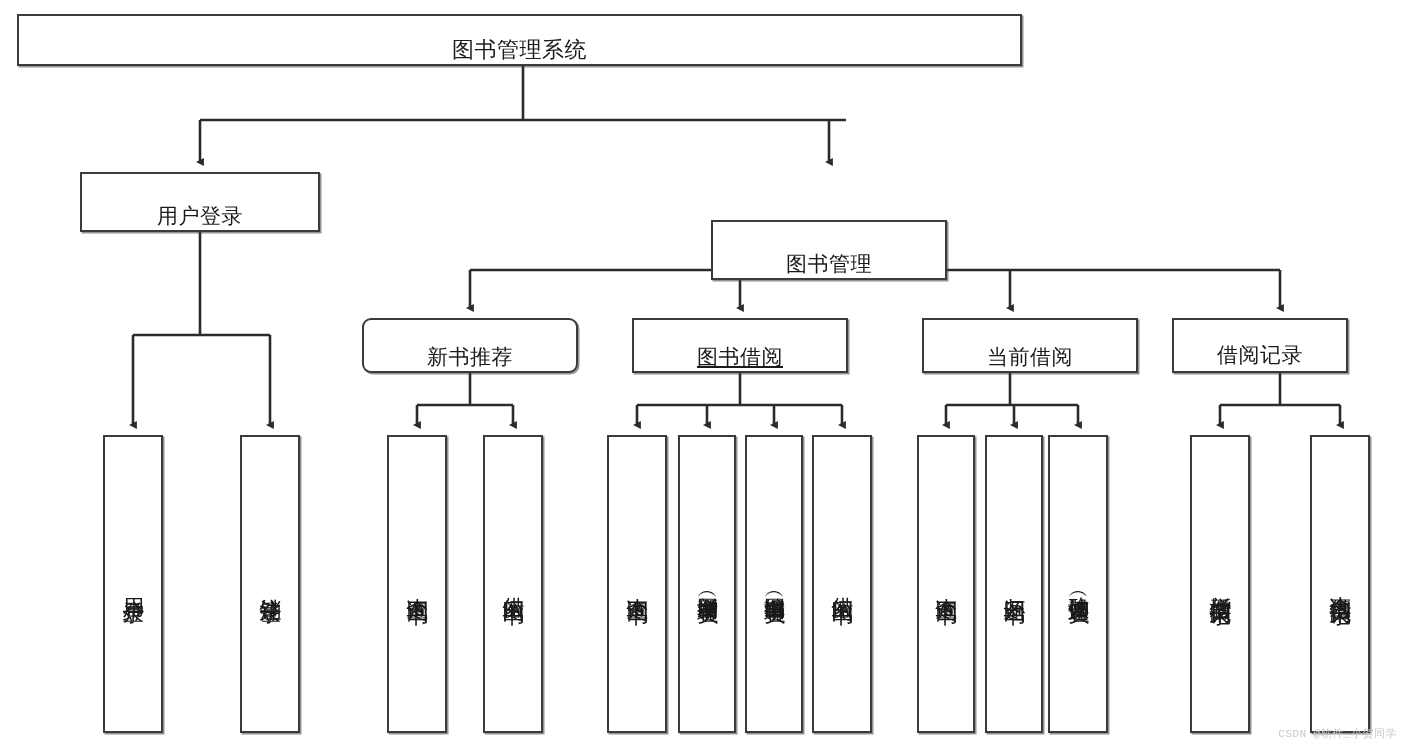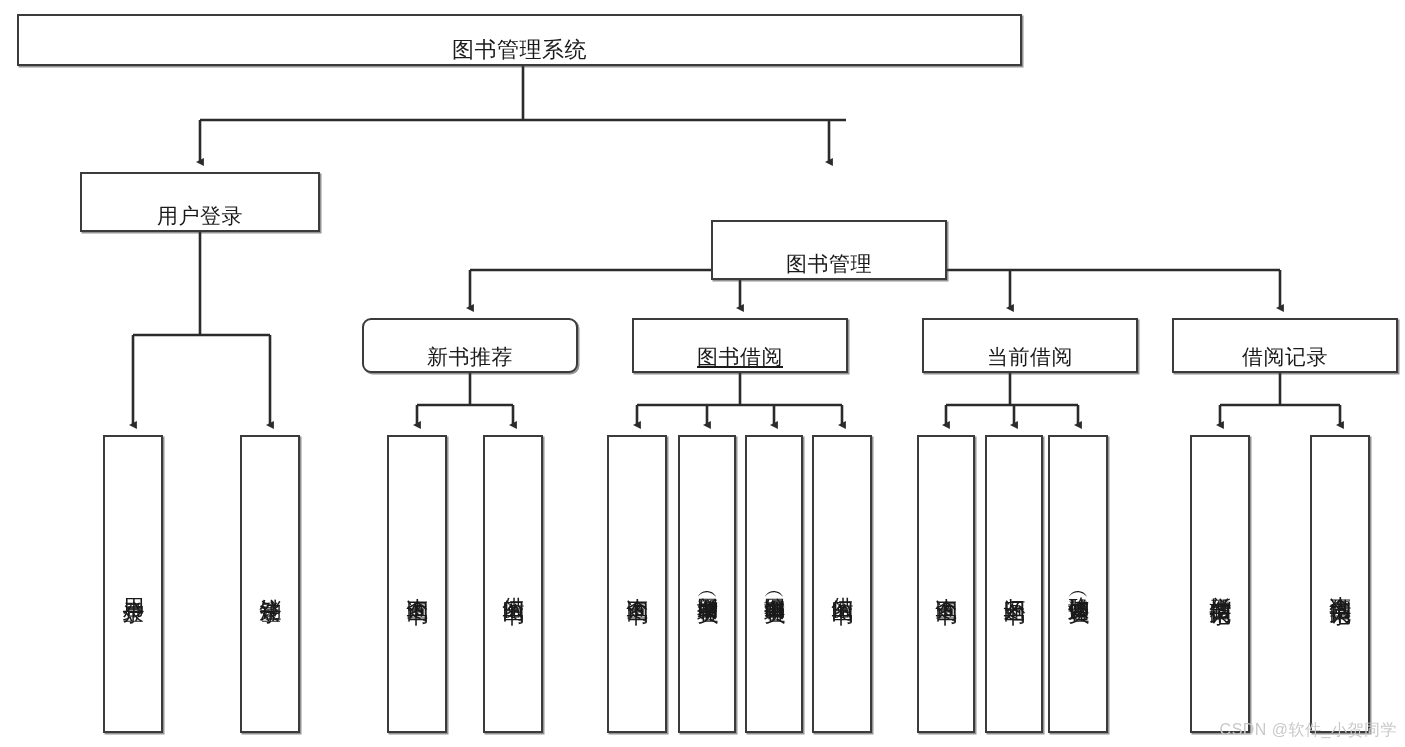--- a/index.html
+++ b/index.html
@@ -67,26 +67,26 @@
     white-space: nowrap;
   }
   .node.v.long .label {
     font-size: 21px;
     letter-spacing: 1px;
   }
   #watermark {
     position: absolute;
     right: 8px;
     bottom: 6px;
-    font-size: 16px;
+    font-size: 11px;
     color: #c9c9c9;
     letter-spacing: 0.5px;
     white-space: nowrap;
     z-index: 5;
-    font-family: Liberation Sans, sans-serif;
+    font-family: Liberation Mono, monospace;
   }
 </style>
 </head>
 <body>
 
 <div id="diagram-root">
 
   <svg id="connector-layer" viewBox="0 0 1405 747" xmlns="http://www.w3.org/2000/svg">
     <defs>
       <marker id="arrow" markerWidth="9" markerHeight="9" refX="4.5" refY="4.5" orient="auto" markerUnits="userSpaceOnUse">
@@ -150,21 +150,21 @@
 
   <div class="node h" style="left:362px;top:318px;width:216px;height:55px;border-radius:9px;">
     <span class="label">新书推荐</span>
   </div>
   <div class="node h" style="left:632px;top:318px;width:216px;height:55px;text-decoration:underline;">
     <span class="label">图书借阅</span>
   </div>
   <div class="node h" style="left:902px;top:318px;width:216px;height:55px;margin-left:20px;">
     <span class="label">当前借阅</span>
   </div>
-  <div class="node h" style="left:1172px;top:318px;width:226px;height:55px;">
+  <div class="node h" style="left:1172px;top:318px;width:176px;height:55px;font-family:Liberation Mono, monospace;">
     <span class="label">借阅记录</span>
   </div>
 
   <div class="node v" style="left:103px;top:435px;width:60px;height:298px;">
     <span class="label">用户登录</span>
   </div>
   <div class="node v" style="left:240px;top:435px;width:60px;height:298px;">
     <span class="label">注销登录</span>
   </div>
 

